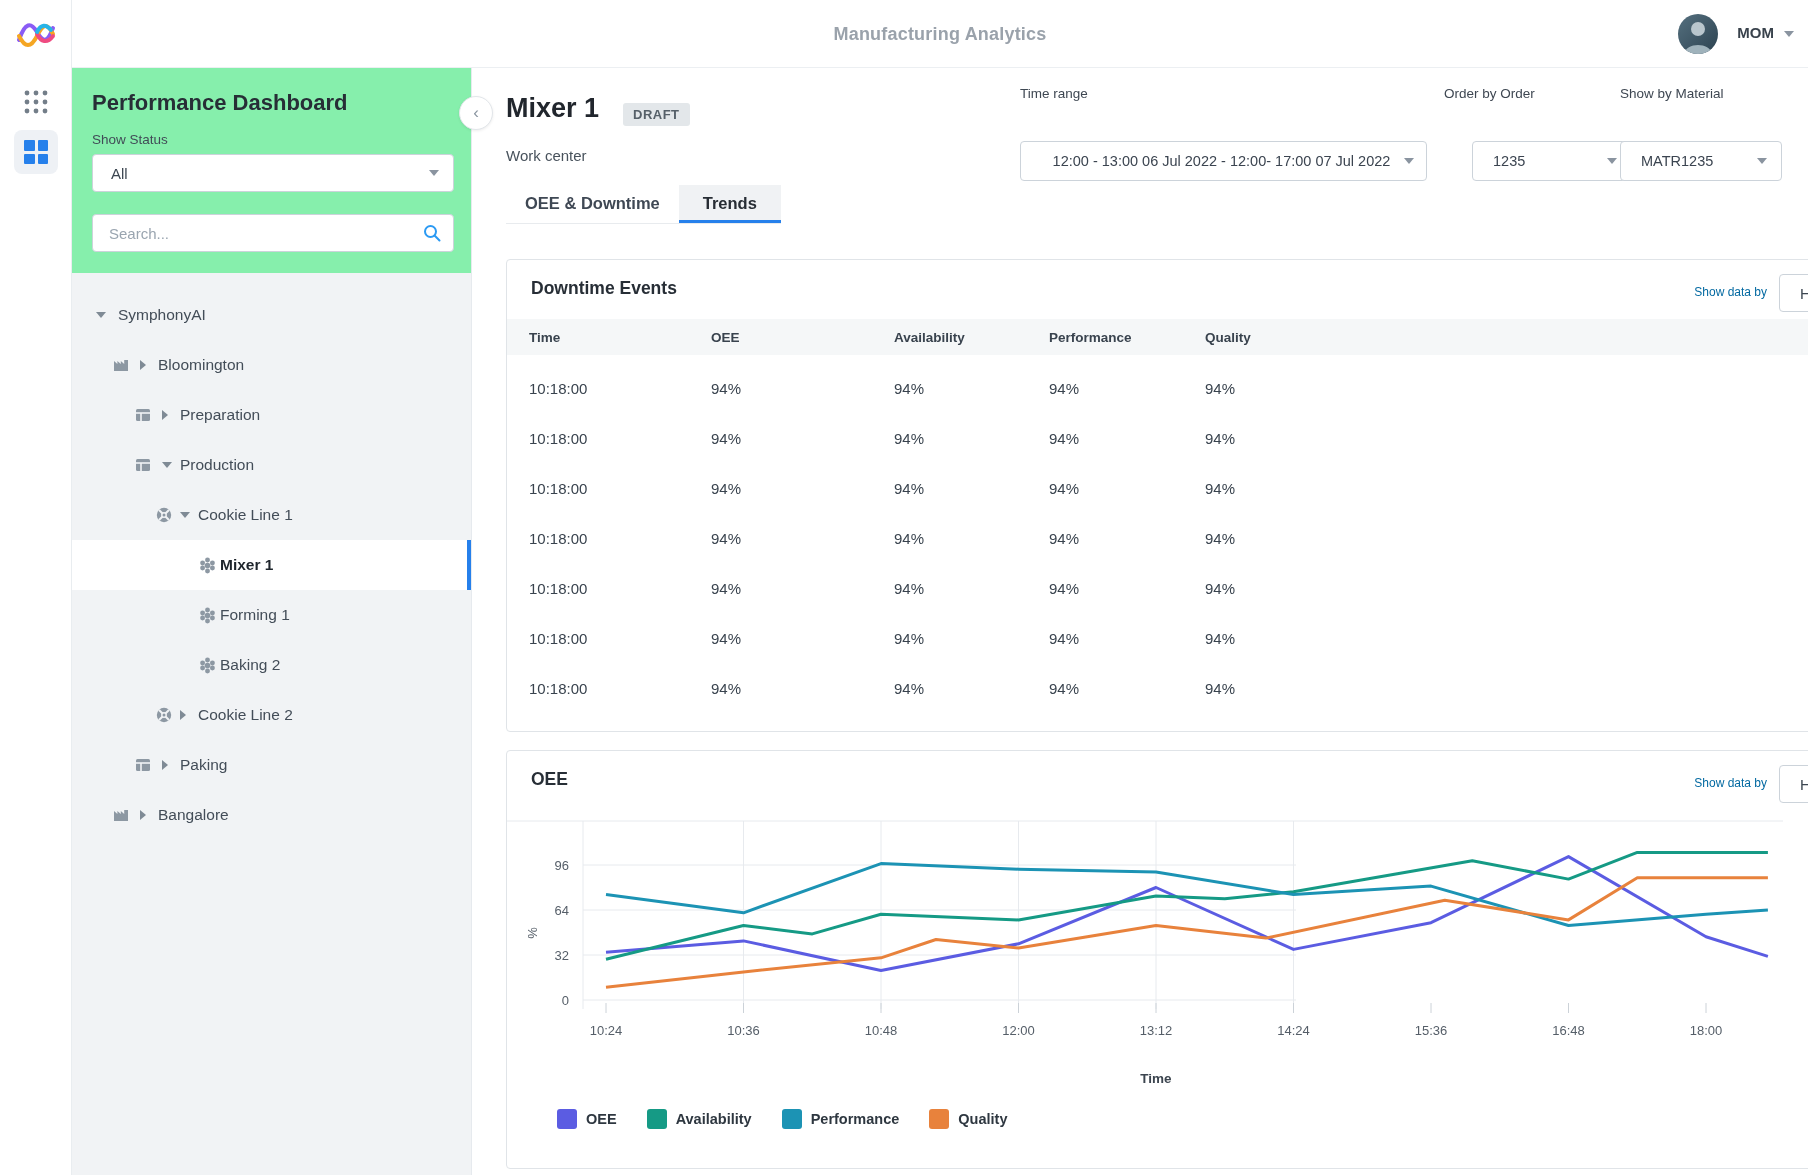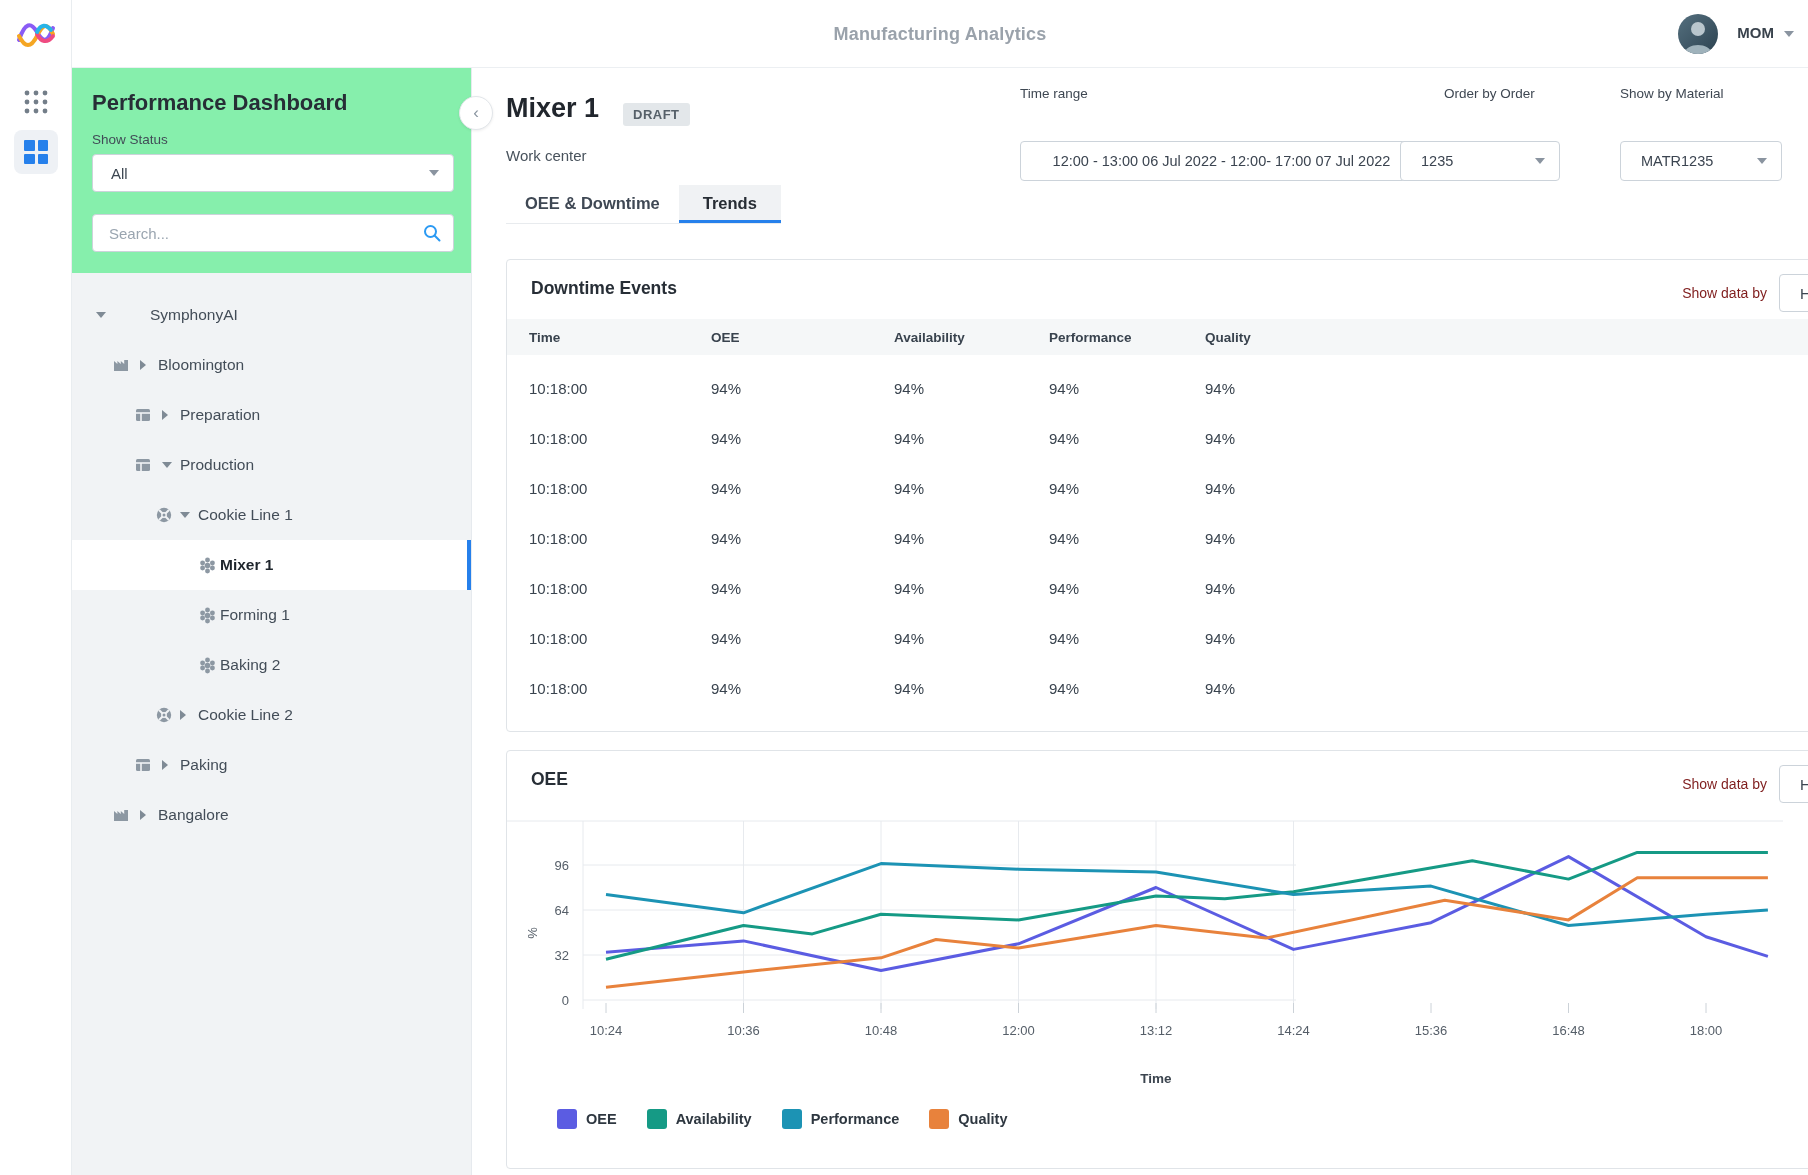--- a/index.html
+++ b/index.html
@@ -49,33 +49,33 @@
   
   #main { position:absolute; left:476px; top:68px; right:0; bottom:0; background:#fff; }
   .page-title { position:absolute; left:30px; top:25px; font-size:27px; font-weight:bold; color:#21262d; }
   .draft-badge { position:absolute; left:147px; top:35px; background:#e3e7ea; color:#566069; font-size:13px; font-weight:bold; letter-spacing:.5px; padding:4px 10px; border-radius:3px; }
   .subtitle { position:absolute; left:30px; top:79px; font-size:15px; color:#48525c; }
 
   .ctrl-label { position:absolute; top:18px; font-size:13.5px; color:#3e4752; }
   .ctrl { position:absolute; top:41px; height:40px; font-size:14.5px; color:#3b4450;margin-top:32px; }
   #time-range { left:544px; width:407px; padding:0 12px 0 18px; }
   #time-range .val { text-align:center; }
-  #order-sel { left:924px; width:160px; padding:0 14px 0 20px; }
+  #order-sel { left:996px; width:160px; padding:0 14px 0 20px; }
   #material-sel { left:1144px; width:162px; padding:0 14px 0 20px; }
 
   .tabs { position:absolute; left:30px; top:117px; display:flex; border-bottom:1px solid #e8ebee; }
   .tab { height:38px; line-height:37px; font-size:16.5px; color:#3f4854; font-weight:bold; padding:0 19px; cursor:pointer; }
   .tab.active { background:#f0f2f4; border-bottom:3px solid #2680eb; color:#272d34; padding:0 24px; }
 
   .card { position:absolute; left:30px; width:1462px; background:#fff; border:1px solid #e0e4e8; border-radius:4px; }
   #dt-card { top:191px; height:473px; }
   #oee-card { top:682px; height:419px; }
   .card-head { position:absolute; left:0; right:0; top:0; height:56px; }
   .card-title { position:absolute; left:24px; top:18px; font-size:17.5px; font-weight:bold; color:#272e36; }
-  .sdb-label { position:absolute; right:200px; top:25px; font-size:14px; color:#7f1d1d; white-space:nowrap; }
+  .sdb-label { position:absolute; right:200px; top:25px; font-size:12px; color:#0369a1; white-space:nowrap; }
   .sdb-select { position:absolute; right:22px; top:14px; width:166px; height:38px; padding:0 12px 0 20px; font-size:15px; }
 
   
   .thead { position:absolute; left:0; right:0; top:59px; height:36px; background:#f5f7f8; display:grid; grid-template-columns:182px 183px 155px 156px 1fr; align-items:center; padding-left:22px; font-size:13.5px; font-weight:bold; color:#39434e; }
   .tbody { position:absolute; left:0; right:0; top:95px; bottom:1px; overflow:hidden; padding-top:8px; }
   .trow { display:grid; grid-template-columns:182px 183px 155px 156px 1fr; align-items:center; padding-left:22px; height:50px; font-size:15px; color:#39434e; }
   .tscroll { position:absolute; right:6px; top:120px; width:8px; height:158px; background:#dde2e7; border-radius:4px; }
 
   
   #chart-wrap { position:absolute; left:0; top:56px; right:0; height:300px; }
@@ -148,21 +148,21 @@
     <div class="sb-search">
       <input type="text" placeholder="Search..." style="">
       <svg width="20" height="20" viewBox="0 0 20 20">
         <circle cx="8.5" cy="8.5" r="5.5" fill="none" stroke="#2b9af3" stroke-width="2"></circle>
         <line x1="12.8" y1="12.8" x2="17.5" y2="17.5" stroke="#2b9af3" stroke-width="2" stroke-linecap="round"></line>
       </svg>
     </div>
     <div id="tree">
         <div class="tree-row">
           <span class="tcaret down" style="left: 24px;"></span>
-          <span class="lbl" style="left: 46px; margin-left: 32px;">SymphonyAI</span>
+          <span class="lbl" style="left: 46px;">SymphonyAI</span>
         </div>
         <div class="tree-row">
           <span class="ticon" style="left: 40px;">
             <svg width="18" height="18" viewBox="0 0 18 18">
               <path fill="#8d98a3" d="M2 15 V5 l3.4 3V5l3.4 3V5l3.4 3V4h3.8 v11z"></path>
             </svg>
           </span>
           <span class="tcaret right" style="left: 68px;"></span>
           <span class="lbl" style="left: 86px;">Bloomington</span>
         </div>

